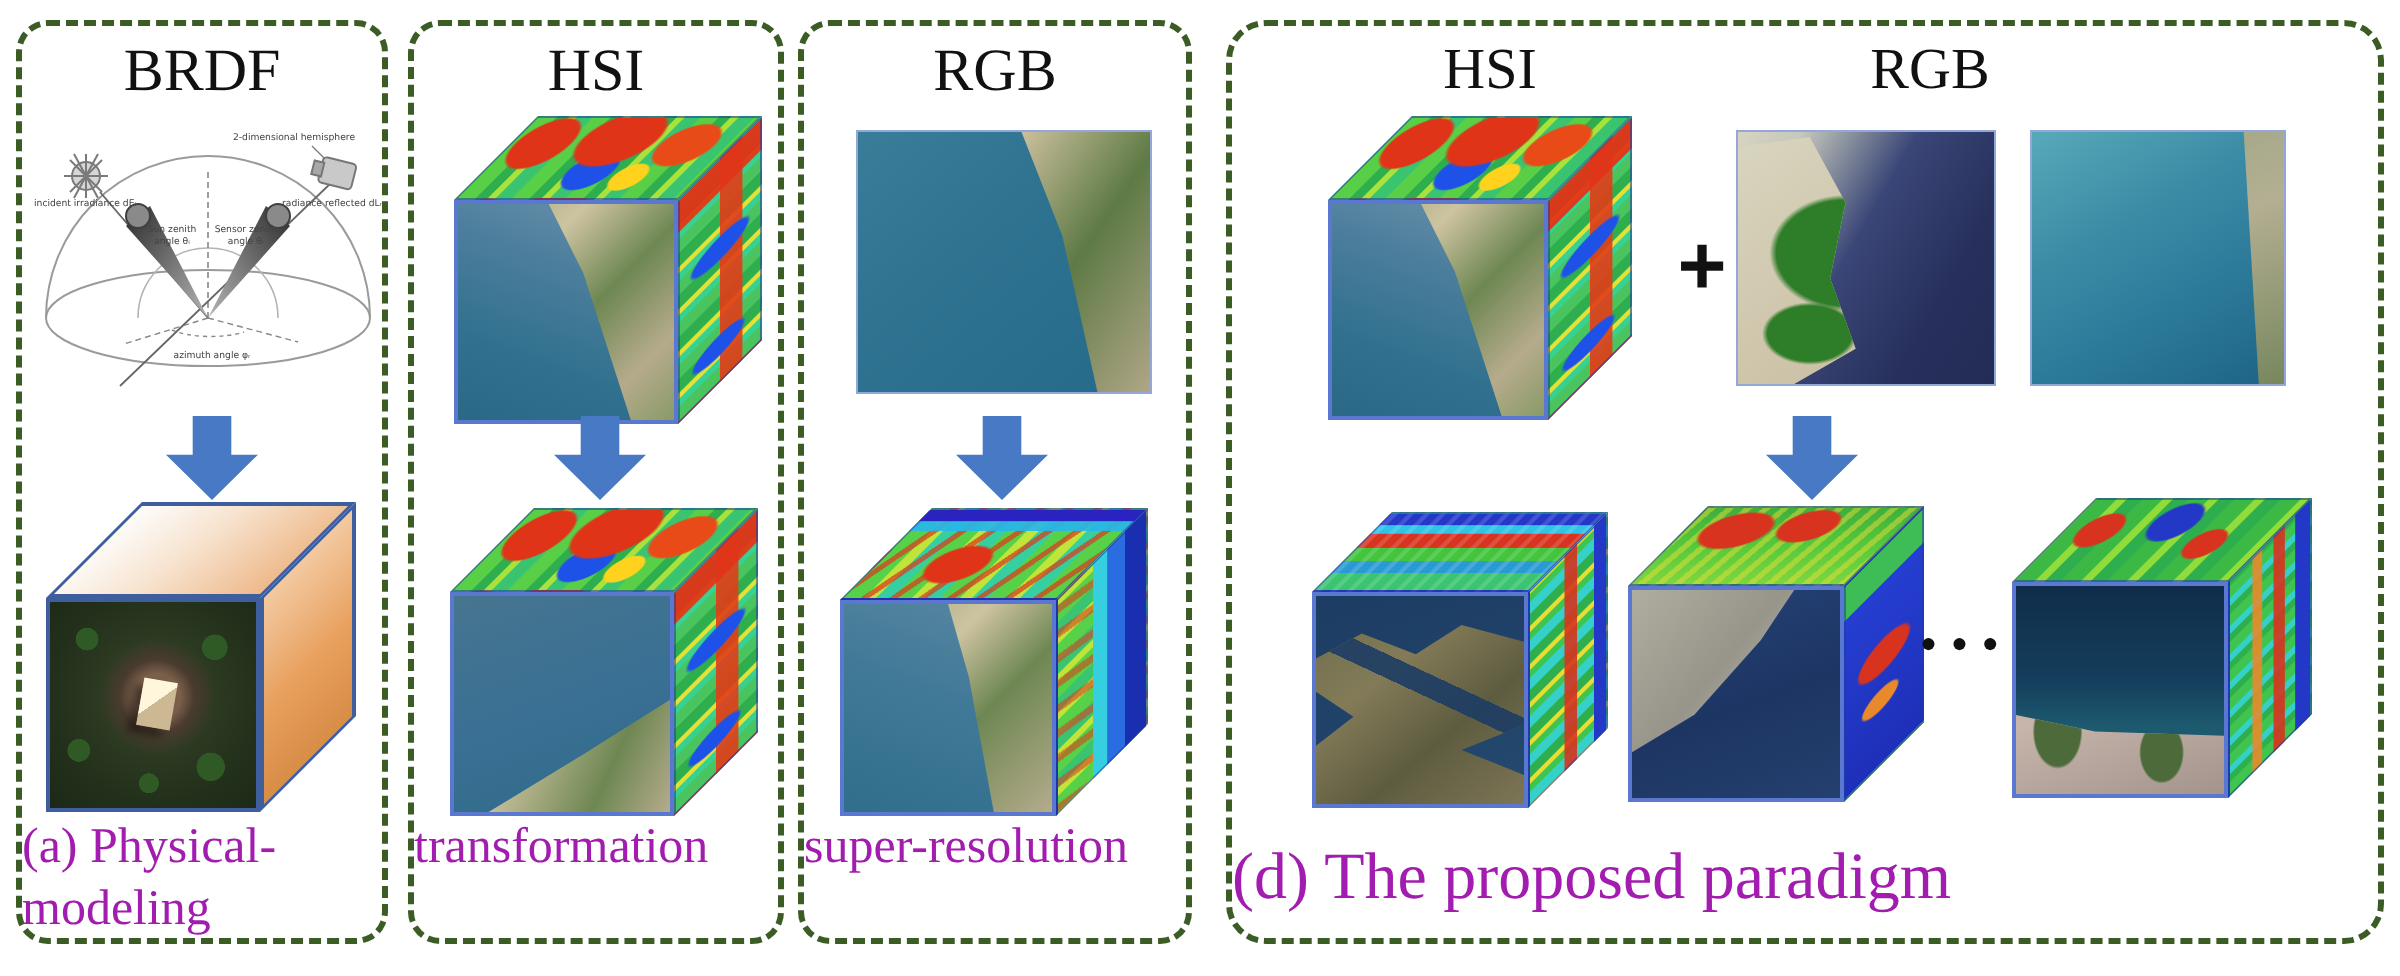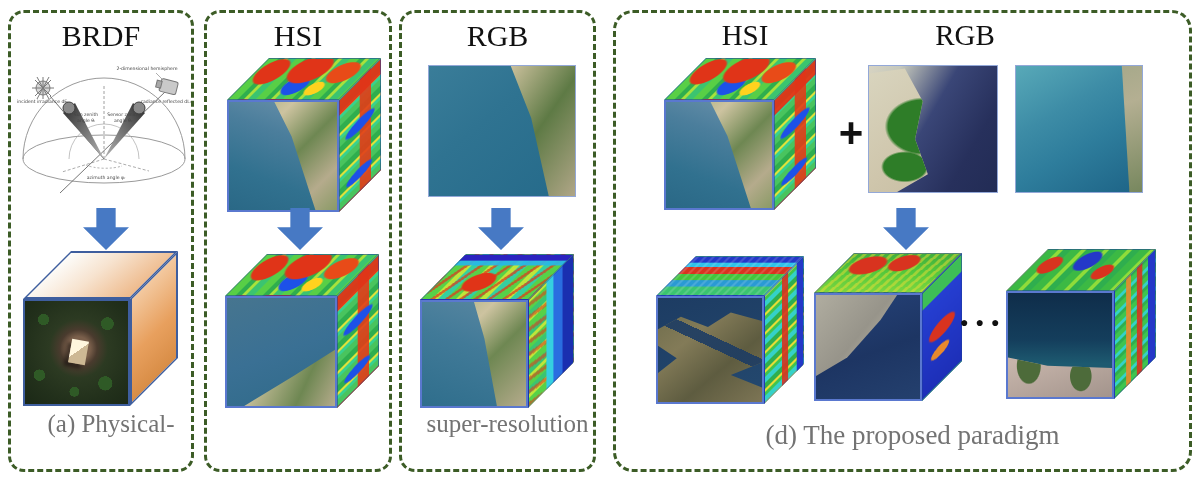--- a/index.html
+++ b/index.html
@@ -6,21 +6,21 @@
   #fig{position:relative;width:1200px;height:488px;background:#ffffff;overflow:hidden;
        font-family:"Liberation Serif", serif;color:#141414;}
   .panel{position:absolute;top:10px;height:462px;border:3px dashed #3c5c26;border-radius:16px;box-sizing:border-box;text-decoration:underline;}
   #panel-a{left:8px;width:186px;}
   #panel-b{left:204px;width:188px;}
   #panel-c{left:399px;width:197px;}
   #panel-d{left:613px;width:579px;border-radius:20px;}
   .panel-title{position:absolute;top:6px;left:0;width:100%;text-align:center;
                font-size:30px;color:#111;}
   .sub-title{position:absolute;font-size:29px;color:#111;text-align:center;}
-  .caption{position:absolute;left:10px;width:100%;text-align:center;font-size:25px;line-height:1.22;color:#737373;}
+  .caption{position:absolute;left:0;width:100%;text-align:left;font-size:25px;line-height:1.22;color:#a21caf;}
   .arrow{position:absolute;width:46px;height:42px;background:#4779c4;
          clip-path:polygon(29% 0,71% 0,71% 46%,100% 46%,50% 100%,0 46%,29% 46%);}
   .plus{position:absolute;font-family:"Liberation Sans",sans-serif;font-weight:700;font-size:42px;color:#111;}
   .dots{position:absolute;font-size:14px;letter-spacing:7px;color:#111;}
 
   
   .cube{position:absolute;width:calc(var(--s) + var(--d));height:calc(var(--s) + var(--d));}
   .cube .face{position:absolute;box-sizing:border-box;}
   .cube .front{left:0;top:var(--d);width:var(--s);height:var(--s);border:2px solid #5a78cf;}
   .cube .top{left:0;top:0;width:var(--s);height:var(--d);transform:skewX(-45deg);
@@ -193,20 +193,21 @@
     <div class="cube brdf-cube" style="left:12px;top:238px;--s:107px;--d:48px;">
       <div class="face top"></div>
       <div class="face right"></div>
       <div class="face front">
         <div class="house"></div>
       </div>
     </div>
 
     <div class="caption" style="top:396px;">
       <div>(a) Physical-</div>
+      <div>modeling</div>
     </div>
   </div>
 
   <div class="panel" id="panel-b">
     <div class="panel-title">HSI</div>
 
     <div class="cube" style="left:20px;top:45px;--s:112px;--d:42px;">
       <div class="face top heat-top-1"></div>
       <div class="face right heat-right-1"></div>
       <div class="face front sea-1">
@@ -218,20 +219,21 @@
 
     <div class="cube" style="left:18px;top:241px;--s:112px;--d:42px;">
       <div class="face top heat-top-1"></div>
       <div class="face right heat-right-1"></div>
       <div class="face front sea-2">
           <div class="land"></div>
         </div>
     </div>
 
     <div class="caption" style="top:396px;">
+      <div>transformation</div>
     </div>
   </div>
 
   <div class="panel" id="panel-c">
     <div class="panel-title">RGB</div>
 
     <div class="flat flat-c" style="left:26px;top:52px;width:148px;height:132px;">
       <div class="land"></div>
     </div>
 
@@ -292,16 +294,16 @@
     <div class="dots" style="left:344px;top:302px;width:50px;">●●●</div>
 
     <div class="cube" style="left:390px;top:236px;--s:108px;--d:42px;">
       <div class="face top heat-top-4"></div>
       <div class="face right heat-right-4"></div>
       <div class="face front sea-d3">
           <div class="land"></div>
         </div>
     </div>
 
-    <div class="caption" style="top:406px;font-size:27px;">(d) The proposed paradigm</div>
+    <div class="caption" style="top:406px;font-size:33px;">(d) The proposed paradigm</div>
   </div>
 
 </div>
 
 </body></html>

